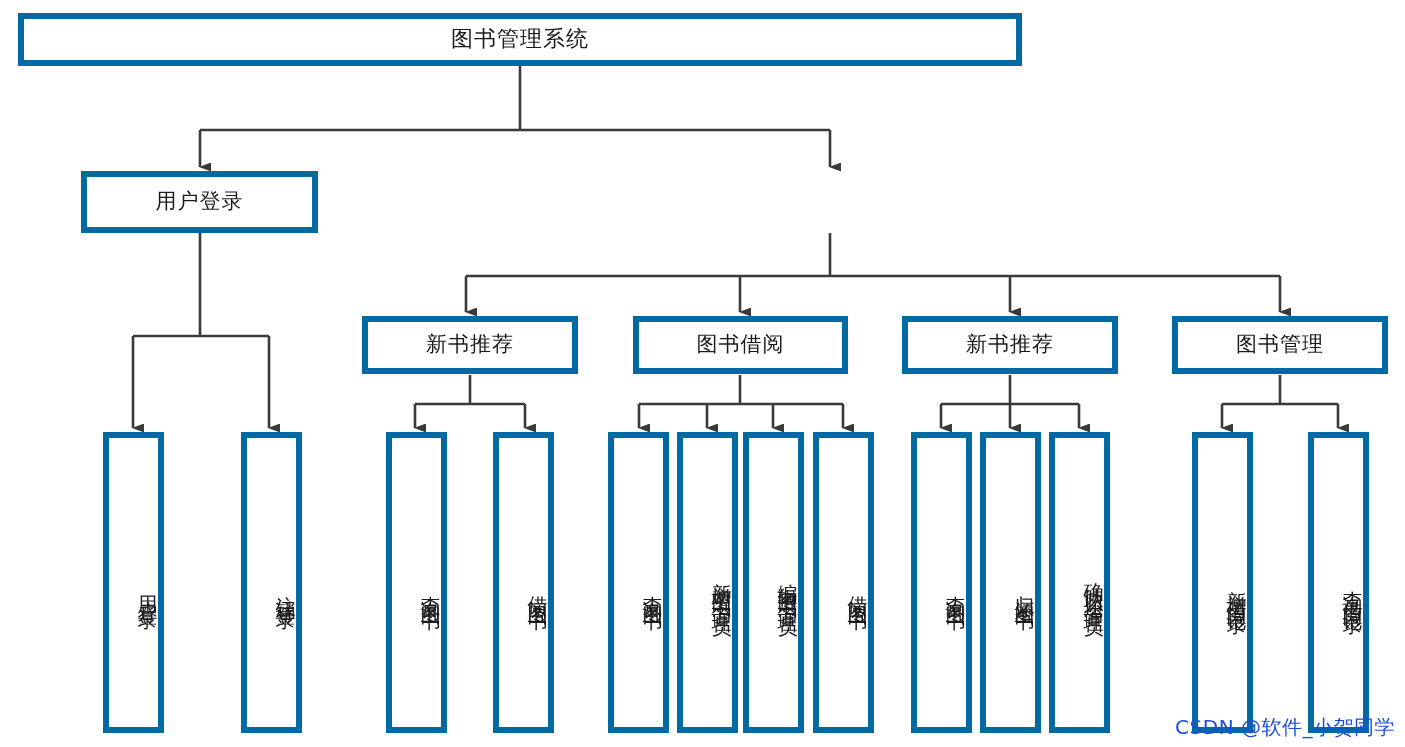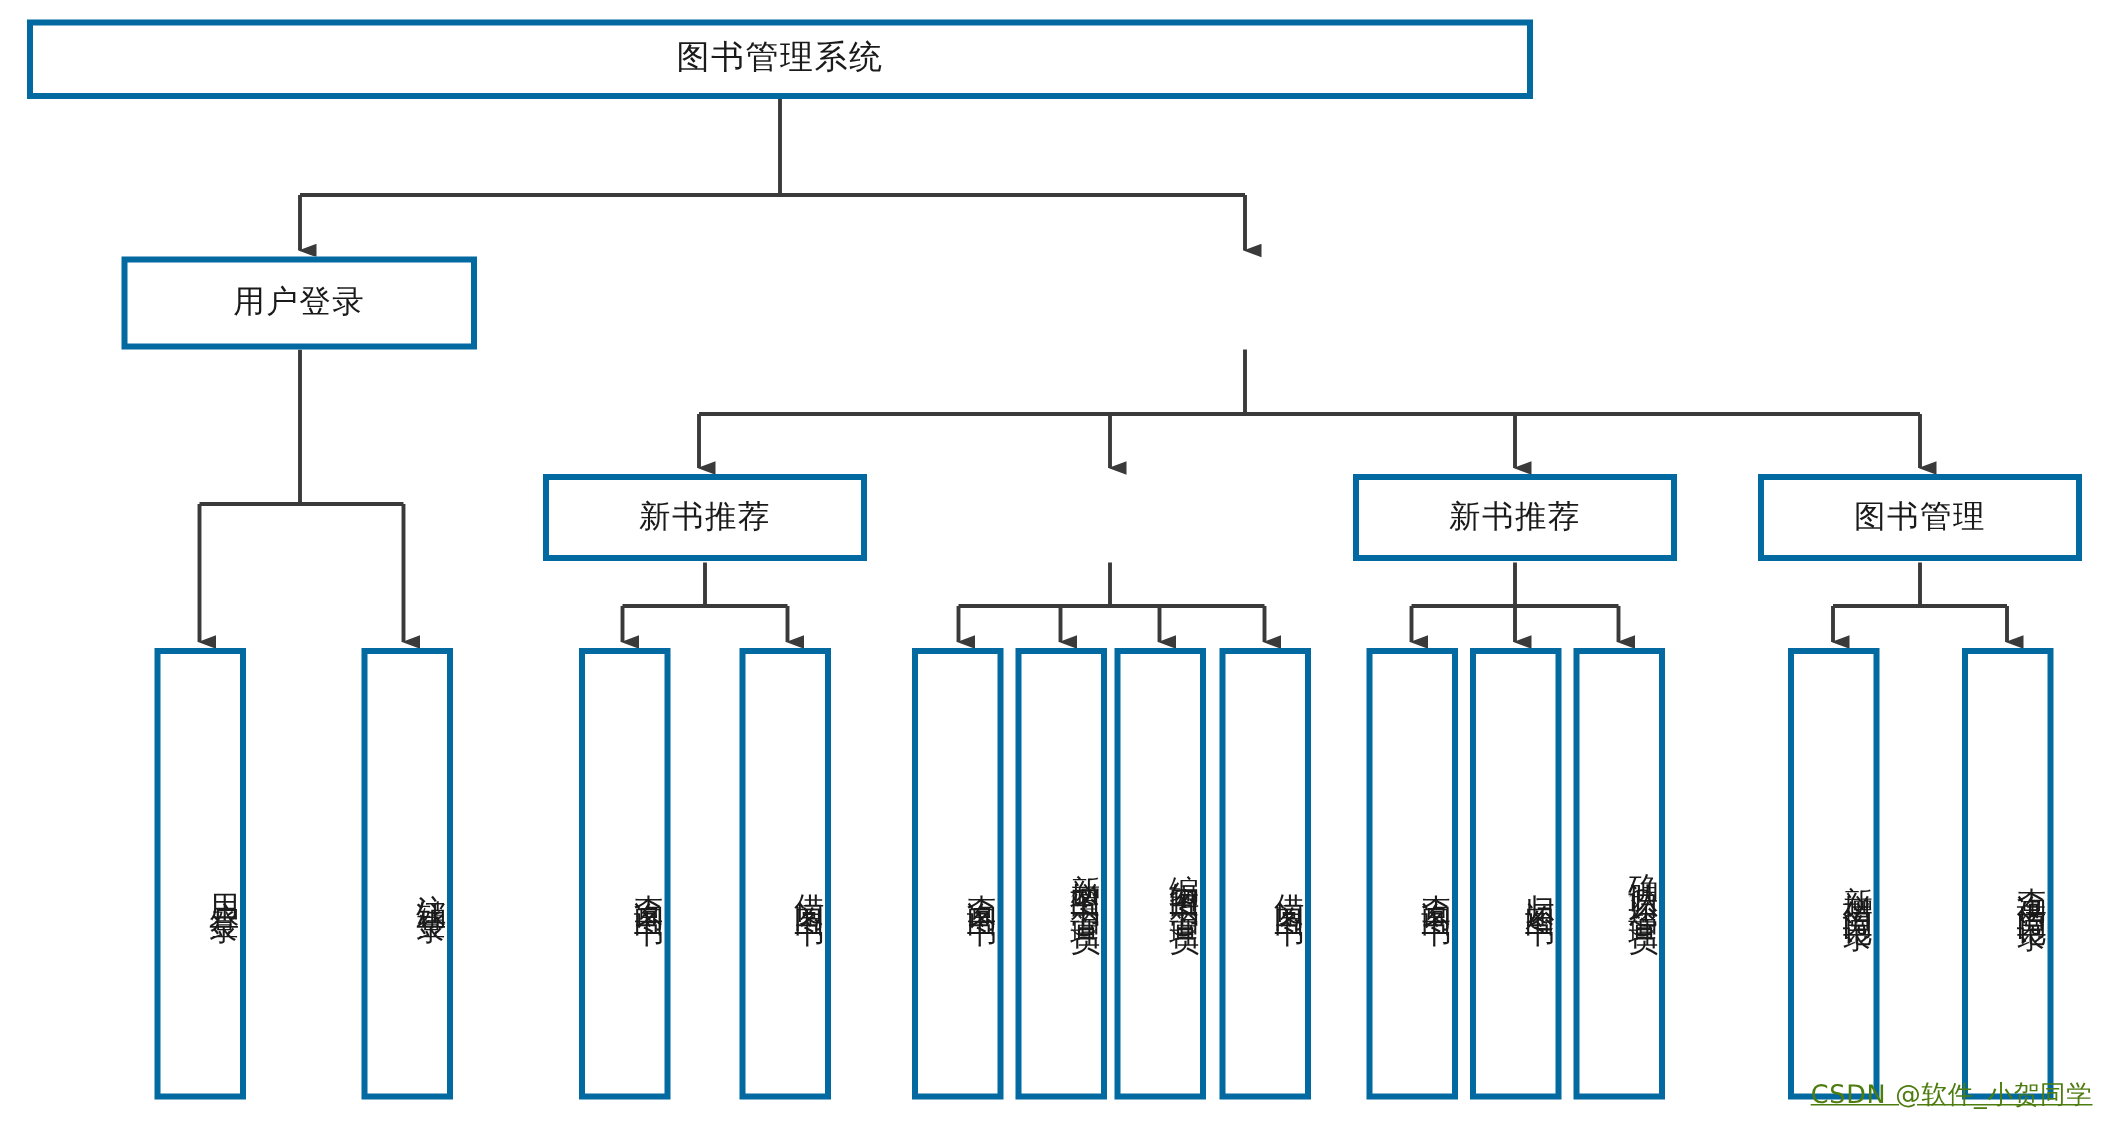--- a/index.html
+++ b/index.html
@@ -22,21 +22,21 @@
     position: absolute;
     left: 0;
     top: 0;
     width: 1405px;
     height: 747px;
     pointer-events: none;
   }
   .node {
     position: absolute;
     box-sizing: border-box;
-    border: 4px solid #0369a1;
+    border: 6px solid #0369a1;
     background: #ffffff;
     display: flex;
     align-items: center;
     justify-content: center;
     color: #1a1a1a;
   }
   .node.horiz {
     font-size: 21px;
     letter-spacing: 1px;
     line-height: 1.2;
@@ -56,26 +56,25 @@
     justify-content: center;
     white-space: nowrap;
   }
   .leaf-text {
     display: block;
   }
   .watermark {
     position: absolute;
     right: 10px;
     bottom: 6px;
-    font-size: 17px;
-    color: #4d7c0f;
+    font-size: 20px;
+    color: #1d4ed8;
     letter-spacing: 0.5px;
     white-space: nowrap;
     font-family: "DejaVu Sans", "Liberation Sans", sans-serif;
-    text-decoration: underline;
   }
 </style>
 </head>
 <body>
 
 <div id="canvas">
 
   <svg class="connectors" viewBox="0 0 1405 747">
     <defs>
       <marker id="arrow" markerWidth="10" markerHeight="12" refX="4.5" refY="11" orient="auto" markerUnits="userSpaceOnUse">
@@ -130,20 +129,23 @@
     <span>图书管理系统</span>
   </div>
 
   <div class="node horiz" style="left:81px; top:171px; width:237px; height:62px;">
     <span>用户登录</span>
   </div>
 
   <div class="node horiz" style="left:362px; top:316px; width:216px; height:58px;">
     <span>新书推荐</span>
   </div>
+  <div class="node horiz" style="left:633px; top:316px; width:215px; height:58px;">
+    <span>图书借阅</span>
+  </div>
   <div class="node horiz" style="left:902px; top:316px; width:216px; height:58px;">
     <span>新书推荐</span>
   </div>
   <div class="node horiz" style="left:1172px; top:316px; width:216px; height:58px;">
     <span>图书管理</span>
   </div>
 
   <div class="node leaf" style="left:103px; top:432px; width:61px; height:301px;">
     <span class="leaf-text">用户登录</span>
   </div>

